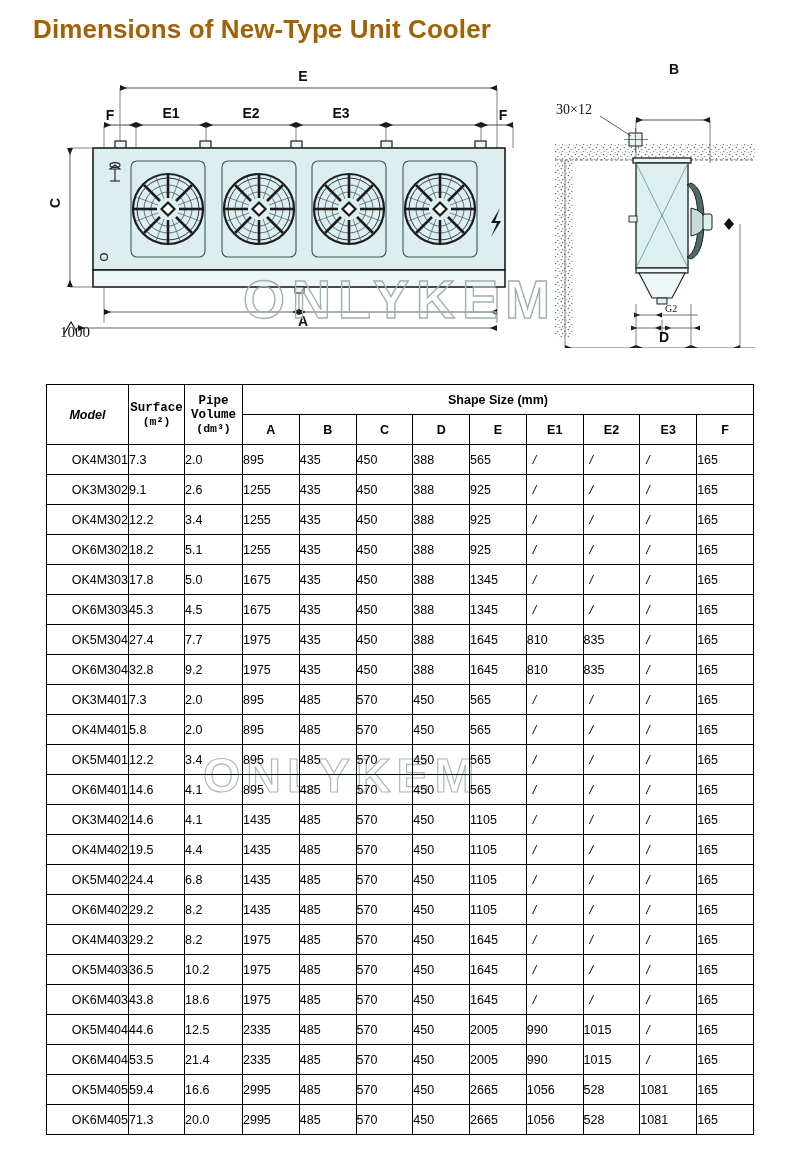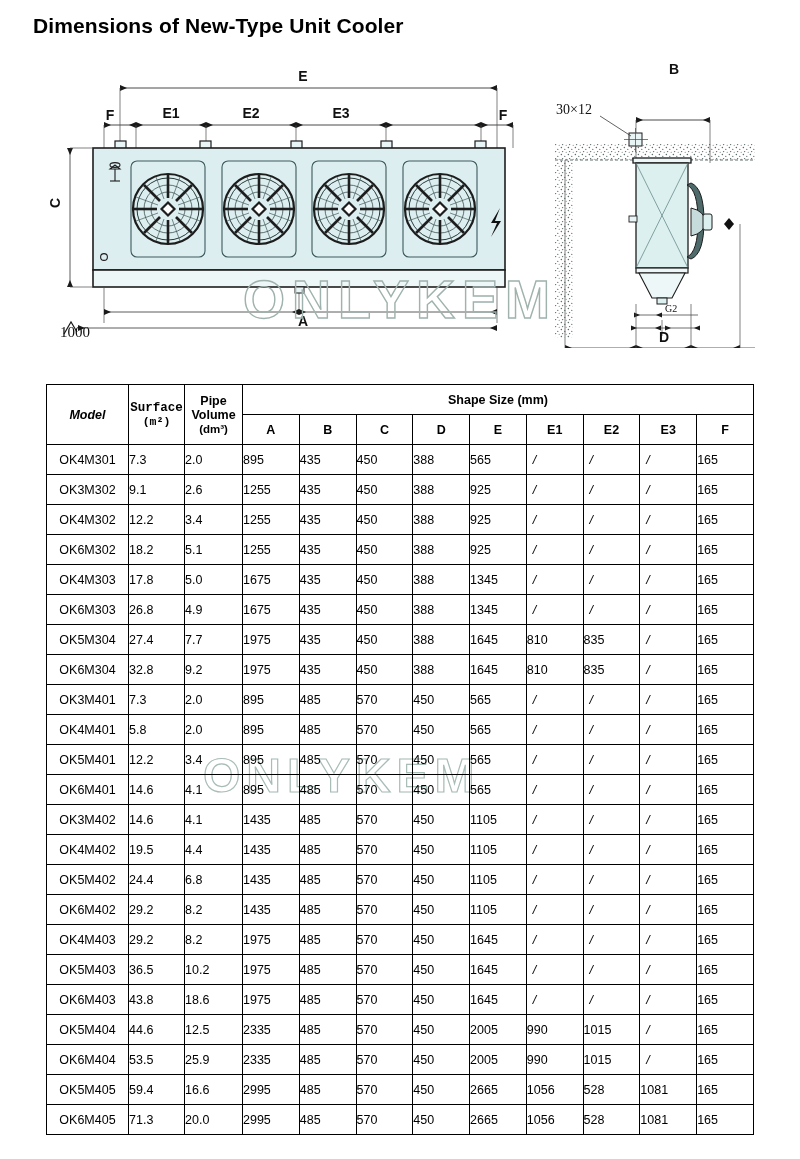--- a/index.html
+++ b/index.html
@@ -11,23 +11,23 @@
     font-family: "Liberation Sans", sans-serif;
     position: relative;
     overflow: hidden;
   }
 
   
   #page-title {
     position: absolute;
     left: 33px;
     top: 14px;
-    font-size: 21px;
+    font-size: 26px;
     font-weight: bold;
-    color: #000000;
+    color: #a16207;
     letter-spacing: 0.1px;
     white-space: nowrap;
   }
 
   
   #drawing {
     position: absolute;
     left: 0;
     top: 48px;
     width: 800px;
@@ -81,28 +81,28 @@
     height: 30px;
     background: transparent;
   }
   table.spec thead th {
     font-weight: bold;
     text-align: center;
     line-height: 1.12;
   }
   th.hdr-model  { width: 82px; font-style: italic; }
   th.hdr-surf   { width: 56px; font-family: Liberation Mono, monospace; }
-  th.hdr-pipe   { width: 58px; }
+  th.hdr-pipe   { width: 58px; font-family: Liberation Mono, monospace; }
   th.hdr-dim    { width: 62px; }
   th.hdr-shape  { height: 42px; font-size: 15px; font-weight: normal; }
   th.hdr-sub    { height: 62px; }
   th.hdr-tall   { height: 104px; vertical-align: middle; }
   th .unit { font-size: 11.5px; }
 
-  td.c-model { text-align: center;   padding-left: 7px;  font-size: 12.5px; }
+  td.c-model { text-align: right;   padding-left: 7px;  font-size: 12.5px; }
   td.c-num   { text-align: left; font-size: 12.5px; }
   td.c-dim   { text-align: left;   padding-left: 6px;  font-size: 12.5px; }
   td.c-dim.slash { padding-left: 6px; font-style: italic; }
 </style>
 </head>
 <body>
 
 <div id="page-title">Dimensions of New-Type Unit Cooler</div>
 
 <div id="drawing">
@@ -432,22 +432,22 @@
           <td class="c-dim">450</td>
           <td class="c-dim">388</td>
           <td class="c-dim">1345</td>
           <td class="c-dim slash">/</td>
           <td class="c-dim slash">/</td>
           <td class="c-dim slash">/</td>
           <td class="c-dim">165</td>
         </tr>
         <tr>
           <td class="c-model">OK6M303</td>
-          <td class="c-num">26.8</td>
-          <td class="c-num">4.9</td>
+          <td class="c-num">45.3</td>
+          <td class="c-num">4.5</td>
           <td class="c-dim">1675</td>
           <td class="c-dim">435</td>
           <td class="c-dim">450</td>
           <td class="c-dim">388</td>
           <td class="c-dim">1345</td>
           <td class="c-dim slash">/</td>
           <td class="c-dim slash">/</td>
           <td class="c-dim slash">/</td>
           <td class="c-dim">165</td>
         </tr>
@@ -643,21 +643,21 @@
           <td class="c-dim">450</td>
           <td class="c-dim">2005</td>
           <td class="c-dim">990</td>
           <td class="c-dim">1015</td>
           <td class="c-dim slash">/</td>
           <td class="c-dim">165</td>
         </tr>
         <tr>
           <td class="c-model">OK6M404</td>
           <td class="c-num">53.5</td>
-          <td class="c-num">25.9</td>
+          <td class="c-num">21.4</td>
           <td class="c-dim">2335</td>
           <td class="c-dim">485</td>
           <td class="c-dim">570</td>
           <td class="c-dim">450</td>
           <td class="c-dim">2005</td>
           <td class="c-dim">990</td>
           <td class="c-dim">1015</td>
           <td class="c-dim slash">/</td>
           <td class="c-dim">165</td>
         </tr>

